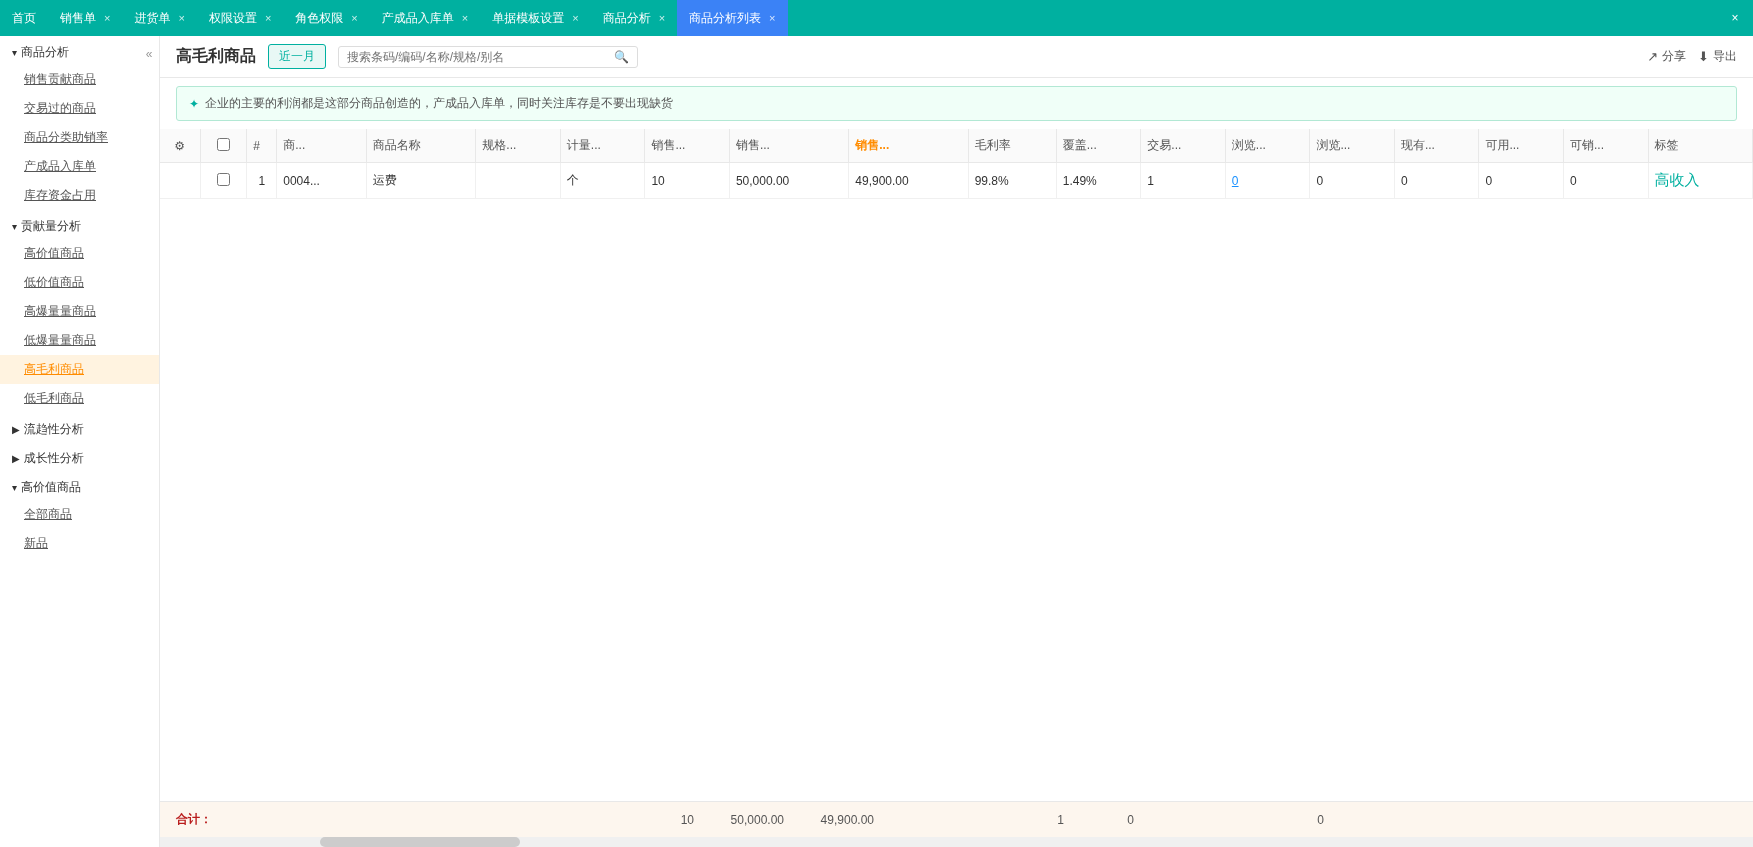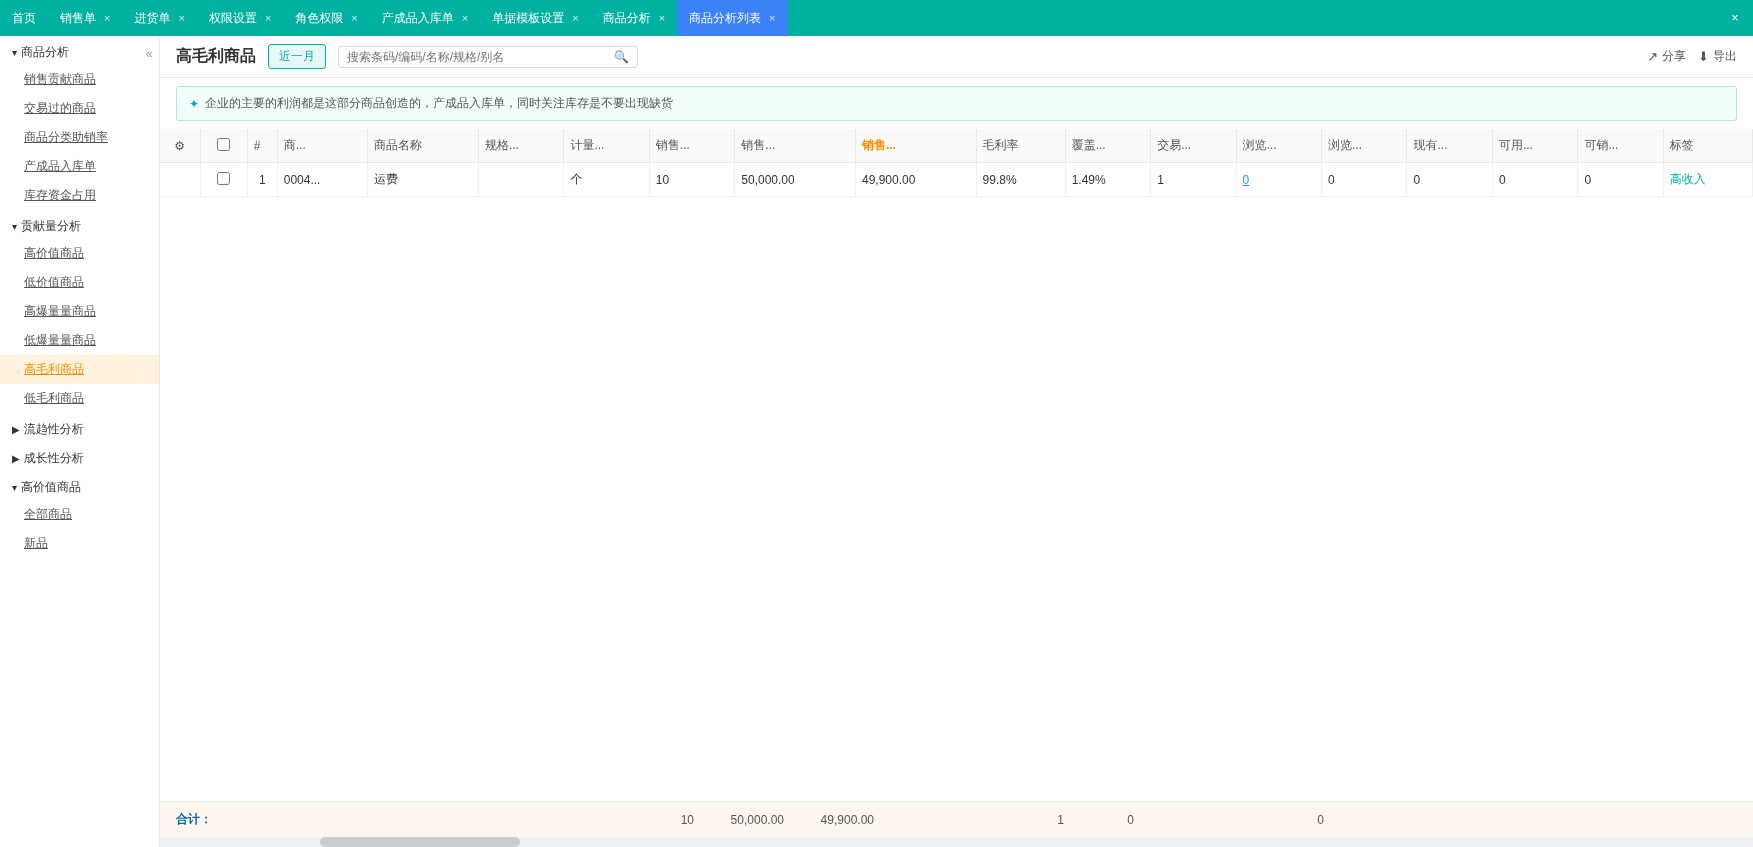--- a/index.html
+++ b/index.html
@@ -212,37 +212,37 @@
     }
     tbody td {
       padding: 8px 6px;
       color: #333;
       border-right: 1px solid #f0f0f0;
       white-space: nowrap;
     }
     tbody td.num-col { text-align: center; }
     .tag-high {
       color: #00b0a0;
-      font-size: 12px;
+      font-size: 15px;
     }
     .link-style { color: #1890ff; text-decoration: underline; cursor: pointer; }
 
     
     .footer-bar {
       background: #fdf6ee;
       border-top: 1px solid #e8e8e8;
       padding: 8px 16px;
       display: flex;
       align-items: center;
       gap: 0;
       font-size: 12px;
       color: #555;
       min-height: 36px;
     }
-    .footer-label { color: #0369a1; font-weight: bold; margin-right: 8px; }
+    .footer-label { color: #b91c1c; font-weight: bold; margin-right: 8px; }
     .footer-cell {
       min-width: 60px;
       text-align: right;
       padding: 0 6px;
     }
 
     
     .scroll-track {
       height: 10px;
       background: #f0f0f0;

